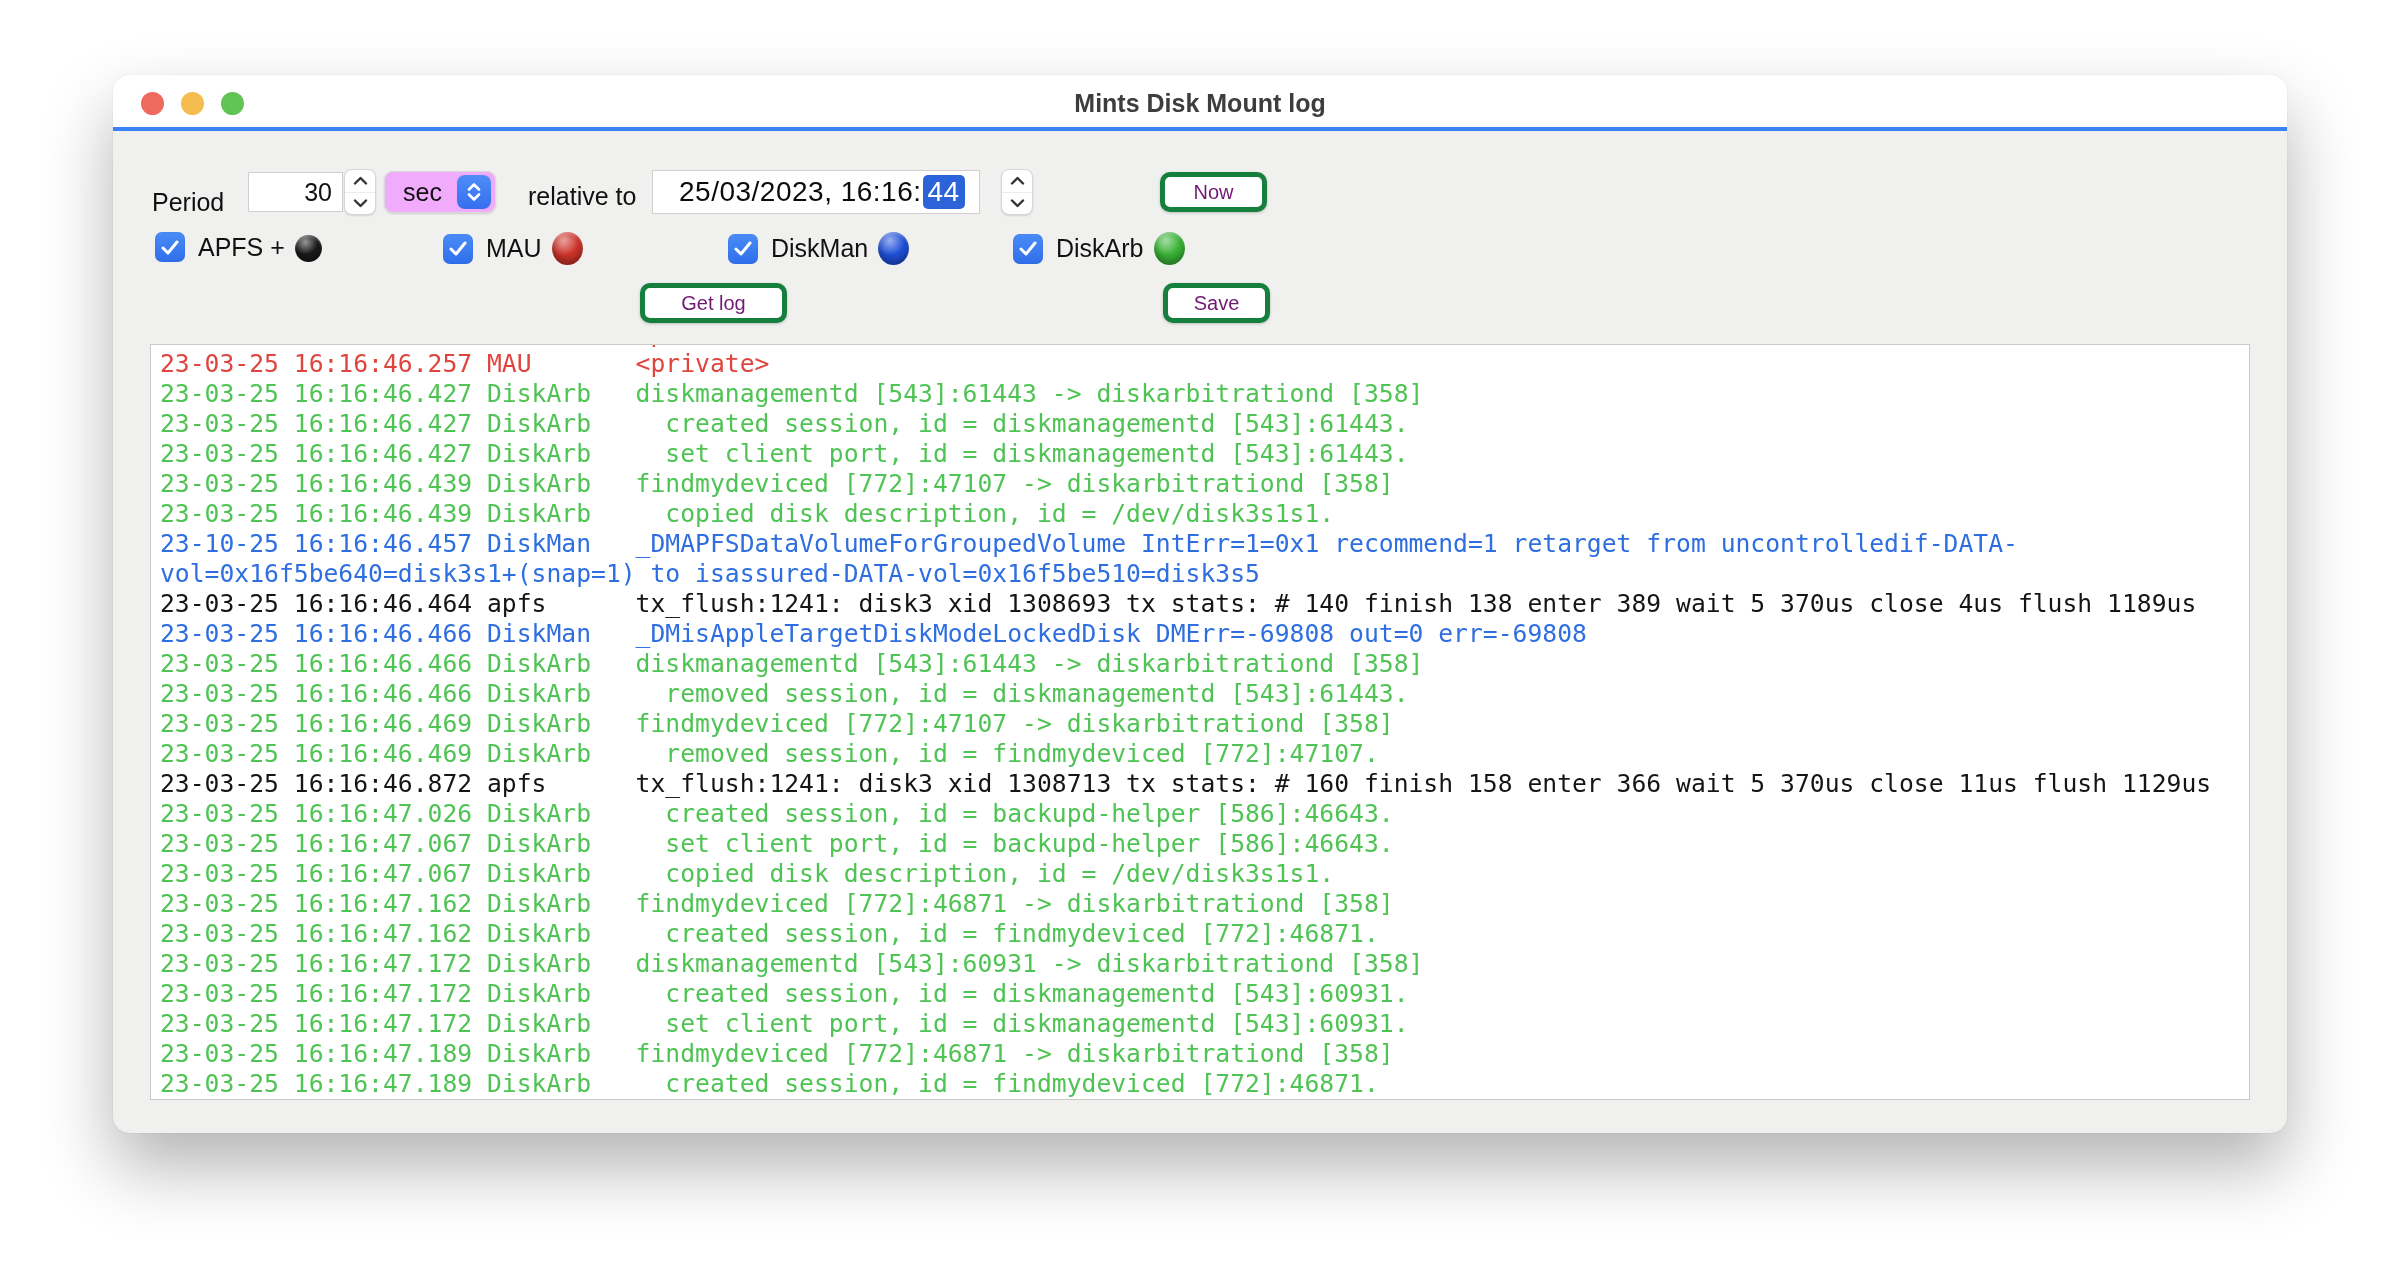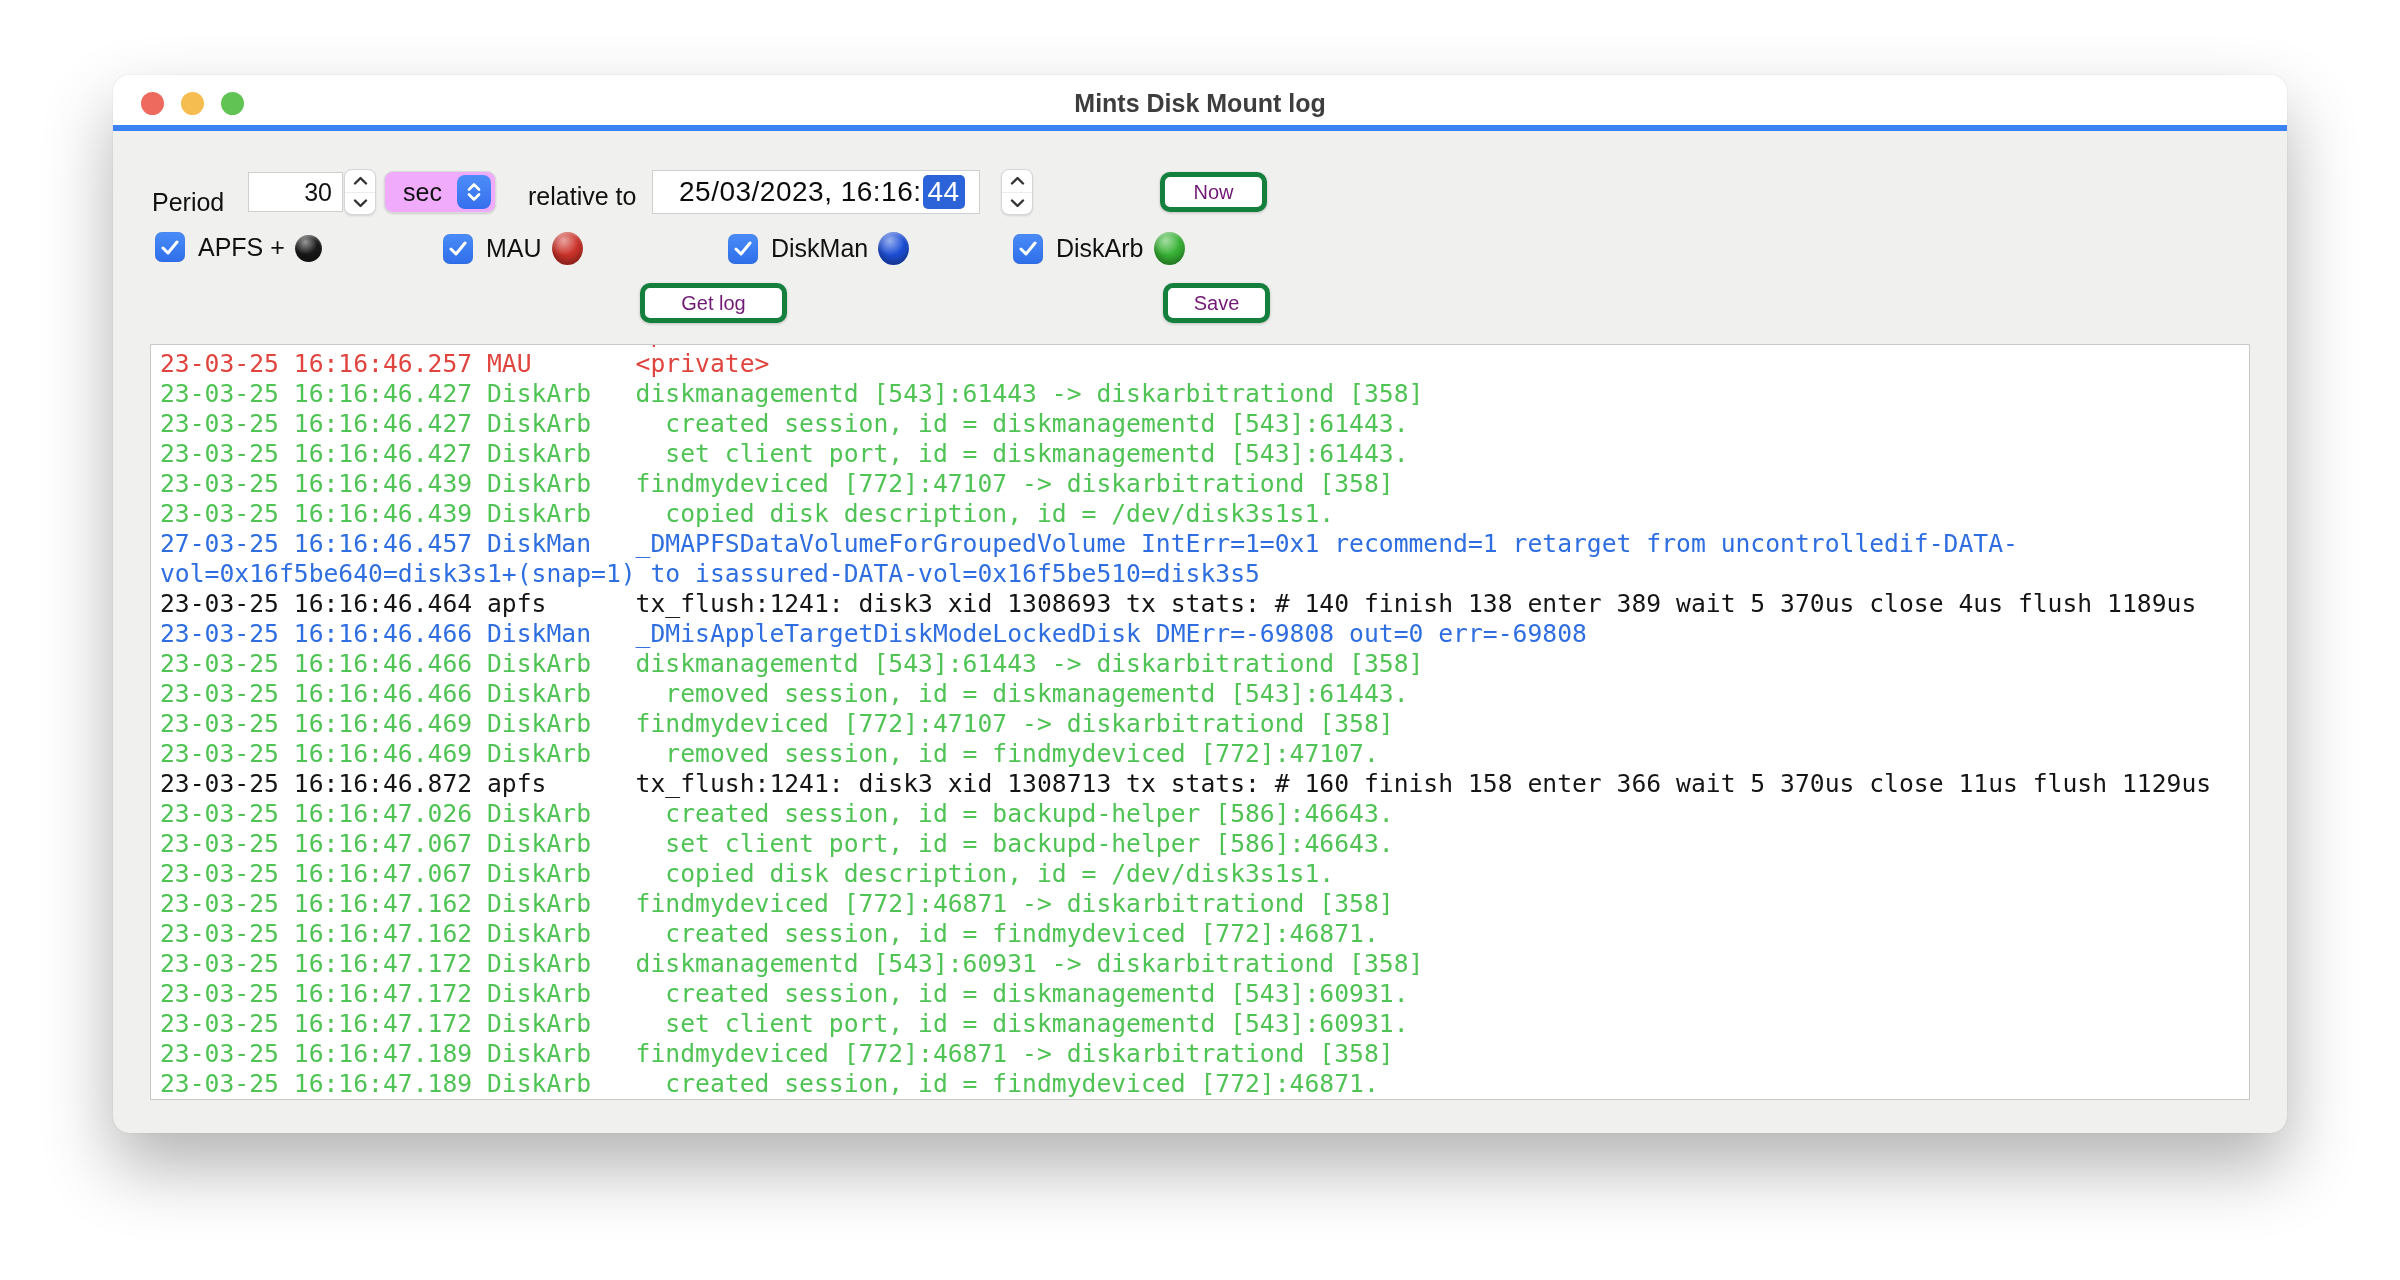--- a/index.html
+++ b/index.html
@@ -4,21 +4,21 @@
 <style>
   * { margin:0; padding:0; box-sizing:border-box; }
   html,body { width:2400px; height:1280px; background:#ffffff; overflow:hidden;
               font-family:"Liberation Sans","DejaVu Sans",sans-serif; }
 
   .window { position:absolute; left:113px; top:75px; width:2174px; height:1058px;
             background:#f0f0ef; border-radius:16px;
             box-shadow:0 34px 70px rgba(0,0,0,0.30), 0 0 1px rgba(0,0,0,0.25); }
 
   .titlebar { position:absolute; left:0; top:0; width:100%; height:56px; background:#ffffff;
-              border-radius:16px 16px 0 0; border-bottom:6px solid #3b82f6; }
+              border-radius:16px 16px 0 0; border-bottom:4px solid #3b82f6; }
   .title { text-align:center; line-height:56px; font-size:25px; font-weight:bold; color:#3d3d3d; }
   .light { position:absolute; top:17px; width:23px; height:23px; border-radius:50%; }
   .light.red   { left:28px; background:#ee6a5f; }
   .light.yellow{ left:68px; background:#f5bd4f; }
   .light.green { left:108px; background:#61c354; }
 
   .lbl { position:absolute; font-size:25px; color:#111; }
   #lbl-period   { left:39px;  top:107px;margin-top:6px; }
   #lbl-relative { left:415px; top:107px; }
 
@@ -187,21 +187,21 @@
   <div class="btn" id="btn-save">Save</div>
 
   <div class="log">
       <div class="ln c-red">                                &lt;private&gt;</div>
       <div class="ln c-red">23-03-25 16:16:46.257 MAU       &lt;private&gt;</div>
       <div class="ln c-green">23-03-25 16:16:46.427 DiskArb   diskmanagementd [543]:61443 -&gt; diskarbitrationd [358]</div>
       <div class="ln c-green">23-03-25 16:16:46.427 DiskArb     created session, id = diskmanagementd [543]:61443.</div>
       <div class="ln c-green">23-03-25 16:16:46.427 DiskArb     set client port, id = diskmanagementd [543]:61443.</div>
       <div class="ln c-green">23-03-25 16:16:46.439 DiskArb   findmydeviced [772]:47107 -&gt; diskarbitrationd [358]</div>
       <div class="ln c-green">23-03-25 16:16:46.439 DiskArb     copied disk description, id = /dev/disk3s1s1.</div>
-      <div class="ln c-blue">27-03-25 16:16:46.457 DiskMan   _DMAPFSDataVolumeForGroupedVolume IntErr=1=0x1 recommend=1 retarget from uncontrolledif-DATA-vol=0x16f5be640=disk3s1+(snap=1) to isassured-DATA-vol=0x16f5be510=disk3s5</div>
+      <div class="ln c-blue">23-10-25 16:16:46.457 DiskMan   _DMAPFSDataVolumeForGroupedVolume IntErr=1=0x1 recommend=1 retarget from uncontrolledif-DATA-vol=0x16f5be640=disk3s1+(snap=1) to isassured-DATA-vol=0x16f5be510=disk3s5</div>
       <div class="ln c-black">23-03-25 16:16:46.464 apfs      tx_flush:1241: disk3 xid 1308693 tx stats: # 140 finish 138 enter 389 wait 5 370us close 4us flush 1189us</div>
       <div class="ln c-blue">23-03-25 16:16:46.466 DiskMan   _DMisAppleTargetDiskModeLockedDisk DMErr=-69808 out=0 err=-69808</div>
       <div class="ln c-green">23-03-25 16:16:46.466 DiskArb   diskmanagementd [543]:61443 -&gt; diskarbitrationd [358]</div>
       <div class="ln c-green">23-03-25 16:16:46.466 DiskArb     removed session, id = diskmanagementd [543]:61443.</div>
       <div class="ln c-green">23-03-25 16:16:46.469 DiskArb   findmydeviced [772]:47107 -&gt; diskarbitrationd [358]</div>
       <div class="ln c-green">23-03-25 16:16:46.469 DiskArb     removed session, id = findmydeviced [772]:47107.</div>
       <div class="ln c-black">23-03-25 16:16:46.872 apfs      tx_flush:1241: disk3 xid 1308713 tx stats: # 160 finish 158 enter 366 wait 5 370us close 11us flush 1129us</div>
       <div class="ln c-green">23-03-25 16:16:47.026 DiskArb     created session, id = backupd-helper [586]:46643.</div>
       <div class="ln c-green">23-03-25 16:16:47.067 DiskArb     set client port, id = backupd-helper [586]:46643.</div>
       <div class="ln c-green">23-03-25 16:16:47.067 DiskArb     copied disk description, id = /dev/disk3s1s1.</div>

